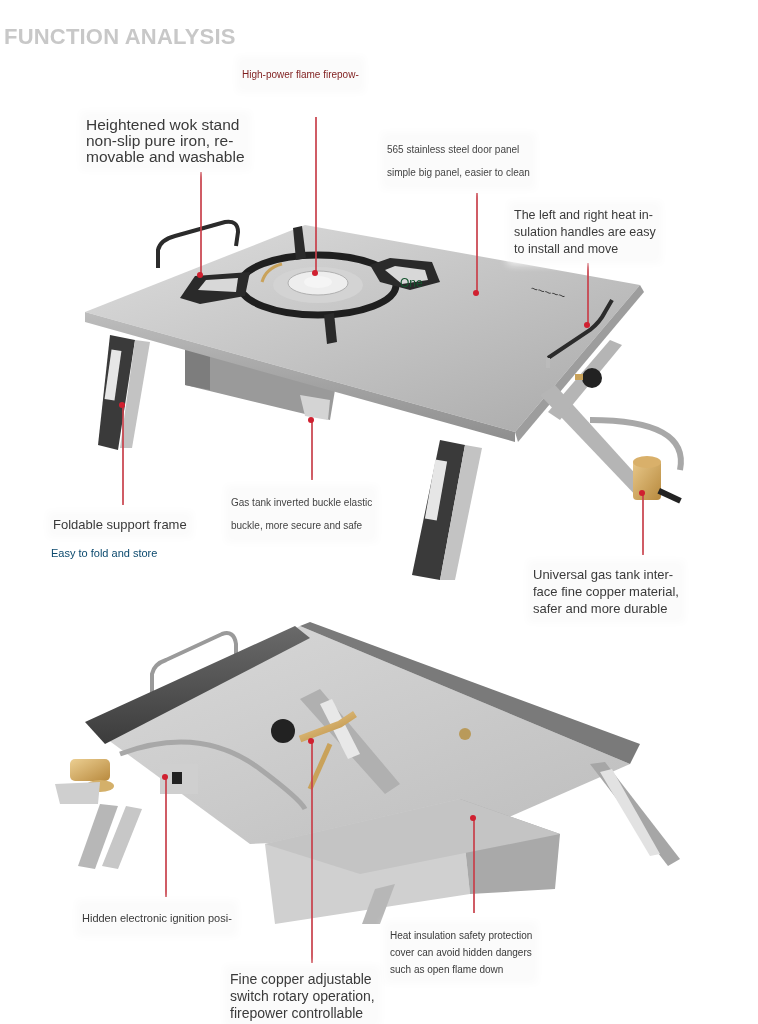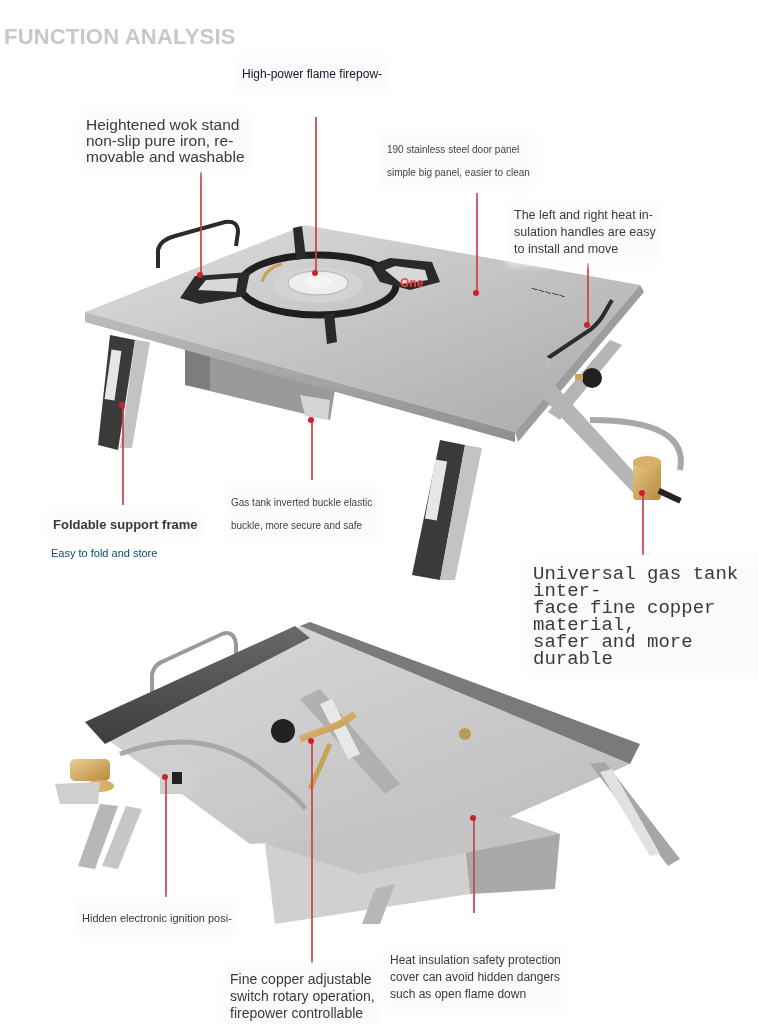--- a/index.html
+++ b/index.html
@@ -2,21 +2,21 @@
 <html><head>
 <meta charset="utf-8">
 <style>
   html, body { margin: 0; padding: 0; background: #ffffff; }
   body { width: 758px; height: 1024px; position: relative; overflow: hidden;
          font-family: "Liberation Sans", sans-serif; color: #3a3a3a; }
   .abs { position: absolute; }
   .title { left: 4px; top: 24px; font-size: 22px; font-weight: bold; color: #c8c8c8; letter-spacing: 0.2px; }
   .label { position: absolute; background: #fbfbfb; box-shadow: 0 0 8px 6px #fbfbfb; }
   .lg { font-size: 15.5px; line-height: 16px; color: #3a3a3a; }
-  .md { font-size: 12px; line-height: 25px; color: #0f172a; }
+  .md { font-size: 10px; line-height: 25px; color: #7f1d1d; }
   .sm { font-size: 10px; line-height: 23px; color: #444; }
   .sub { font-size: 11px; color: #0c4a6e; }
   .line { position: absolute; width: 1.5px; background: #c8404a; opacity: 0.85; }
   .dot { position: absolute; width: 6px; height: 6px; border-radius: 50%; background: #d02030; }
   svg { position: absolute; }
   .brand { font-size: 12px; fill: #333; font-family: "Liberation Sans", sans-serif; }
 </style>
 </head>
 <body>
 
@@ -80,21 +80,21 @@
   <path d="M 262 282 Q 266 268 282 264" stroke="#c9a25a" stroke-width="3" fill="none"></path>
 
   <polygon points="180,298 195,276 250,272 245,296 200,304" fill="#2a2a2a"></polygon>
   <polygon points="198,290 206,280 238,278 236,292" fill="#d8d8d8"></polygon>
   <polygon points="370,265 390,258 432,262 440,282 410,290 380,282" fill="#2a2a2a"></polygon>
   <polygon points="385,270 395,266 425,270 428,280 402,284" fill="#d8d8d8"></polygon>
   <polygon points="293,228 302,226 306,258 296,260" fill="#2a2a2a"></polygon>
   <polygon points="324,315 334,313 337,342 327,344" fill="#2a2a2a"></polygon>
 
 </svg>
-<div class="abs" style="left:400px;top:276px;font-size:12px;color:#ef4444;font-weight:bold;">One</div>
+<div class="abs" style="left:400px;top:276px;font-size:12px;color:#14532d;">One</div>
 
 <div class="line" style="left:315px;top:117px;height:156px;"></div>
 <div class="dot" style="left:312px;top:270px;"></div>
 <div class="line" style="left:200px;top:172px;height:103px;"></div>
 <div class="dot" style="left:197px;top:272px;"></div>
 <div class="line" style="left:476px;top:193px;height:100px;"></div>
 <div class="dot" style="left:473px;top:290px;"></div>
 <div class="line" style="left:587px;top:263px;height:62px;"></div>
 <div class="dot" style="left:584px;top:322px;"></div>
 <div class="line" style="left:122px;top:405px;height:100px;"></div>
@@ -106,37 +106,37 @@
 
 <div class="label md" style="left:242px;top:62px;">
   <div>High-power flame firepow-</div>
 </div>
 <div class="label lg" style="left:86px;top:117px;">
   <div>Heightened wok stand</div>
   <div>non-slip pure iron, re-</div>
   <div>movable and washable</div>
 </div>
 <div class="label sm" style="left:387px;top:138px;">
-  <div>190 stainless steel door panel</div>
+  <div>565 stainless steel door panel</div>
   <div>simple big panel, easier to clean</div>
 </div>
 <div class="label" style="left:514px;top:207px;font-size:12.5px;line-height:17px;">
   <div>The left and right heat in-</div>
   <div>sulation handles are easy</div>
   <div>to install and move</div>
 </div>
-<div class="label" style="left:53px;top:517px;font-size:13px;font-weight:bold;">
+<div class="label" style="left:53px;top:517px;font-size:13px;">
   <div>Foldable support frame</div>
 </div>
 <div class="abs sub" style="left:51px;top:547px;">Easy to fold and store</div>
 <div class="label sm" style="left:231px;top:491px;">
   <div>Gas tank inverted buckle elastic</div>
   <div>buckle, more secure and safe</div>
 </div>
-<div class="label" style="left:533px;top:566px;font-size:19px;line-height:17px;font-family:Liberation Mono, monospace;">
+<div class="label" style="left:533px;top:566px;font-size:13px;line-height:17px;">
   <div>Universal gas tank inter-</div>
   <div>face fine copper material,</div>
   <div>safer and more durable</div>
 </div>
 
 <svg width="758" height="420" style="left:0;top:604px;">
   <defs>
     <linearGradient id="steelB" x1="0" y1="0" x2="1" y2="1">
       <stop offset="0" stop-color="#d9d9d9"></stop>
         <stop offset="1" stop-color="#bdbdbd"></stop>
@@ -197,17 +197,17 @@
 <div class="dot" style="left:470px;top:815px;"></div>
 
 <div class="label" style="left:82px;top:906px;font-size:11px;line-height:25px;">
   <div>Hidden electronic ignition posi-</div>
 </div>
 <div class="label" style="left:230px;top:971px;font-size:14px;line-height:17px;">
   <div>Fine copper adjustable</div>
   <div>switch rotary operation,</div>
   <div>firepower controllable</div>
 </div>
-<div class="label" style="left:390px;top:952px;font-size:12px;line-height:17px;">
+<div class="label" style="left:390px;top:927px;font-size:10px;line-height:17px;">
   <div>Heat insulation safety protection</div>
   <div>cover can avoid hidden dangers</div>
   <div>such as open flame down</div>
 </div>
 
 </body></html>

